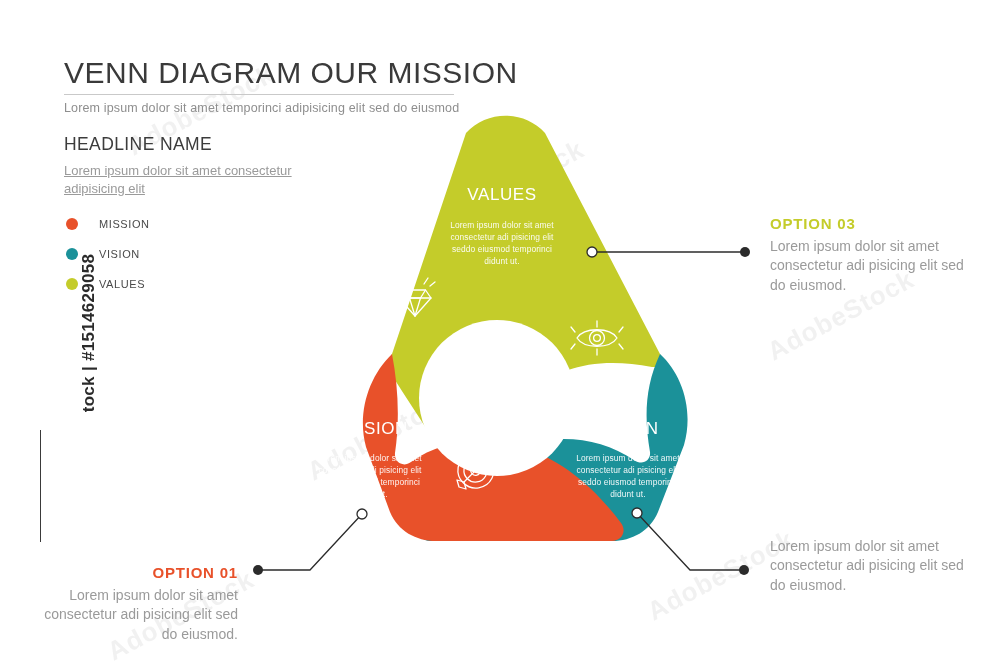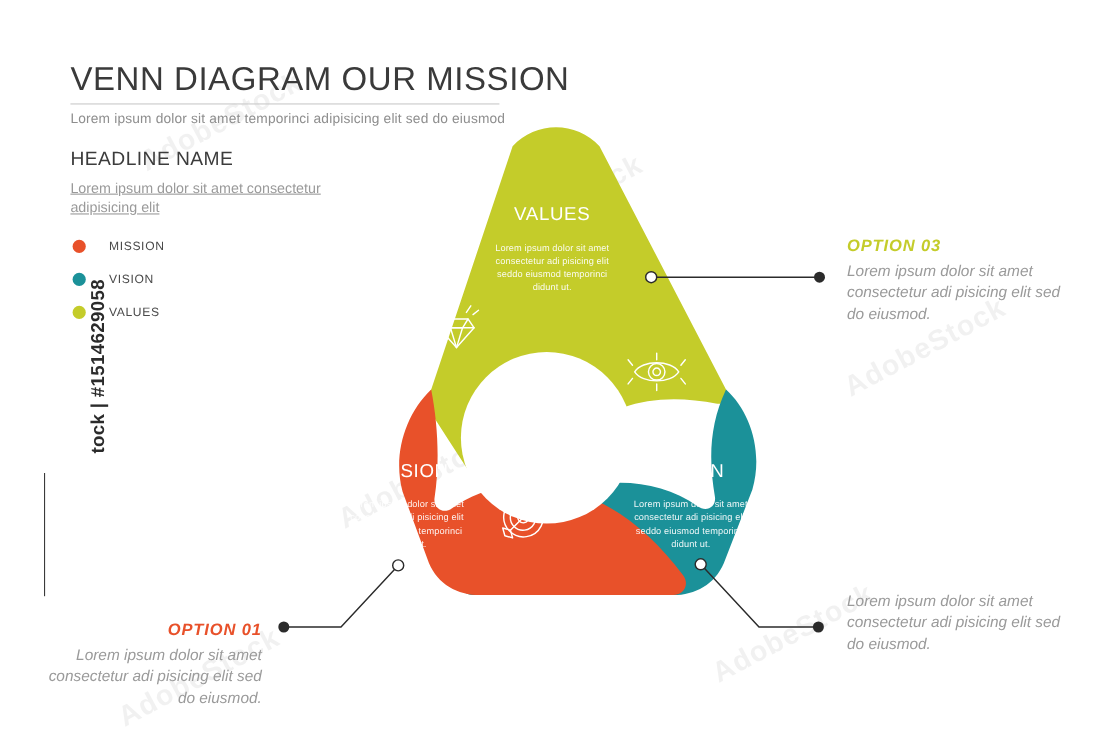--- a/index.html
+++ b/index.html
@@ -110,21 +110,21 @@
   }
   .seg-body {
     font-family: "Liberation Sans", sans-serif;
     font-size: 8.4px;
     fill: #ffffff;
     fill-opacity: 0.93;
     letter-spacing: 0.1px;
   }
 
   
-  .callout { position: absolute; width: 200px; font-style: italic; }
+  .callout { position: absolute; width: 200px; }
   .callout-title {
     font-size: 15px;
     font-weight: bold;
     letter-spacing: 0.8px;
   }
   .callout-body {
     margin-top: 5px;
     font-size: 14px;
     line-height: 1.38;
     color: #9a9a9a;

